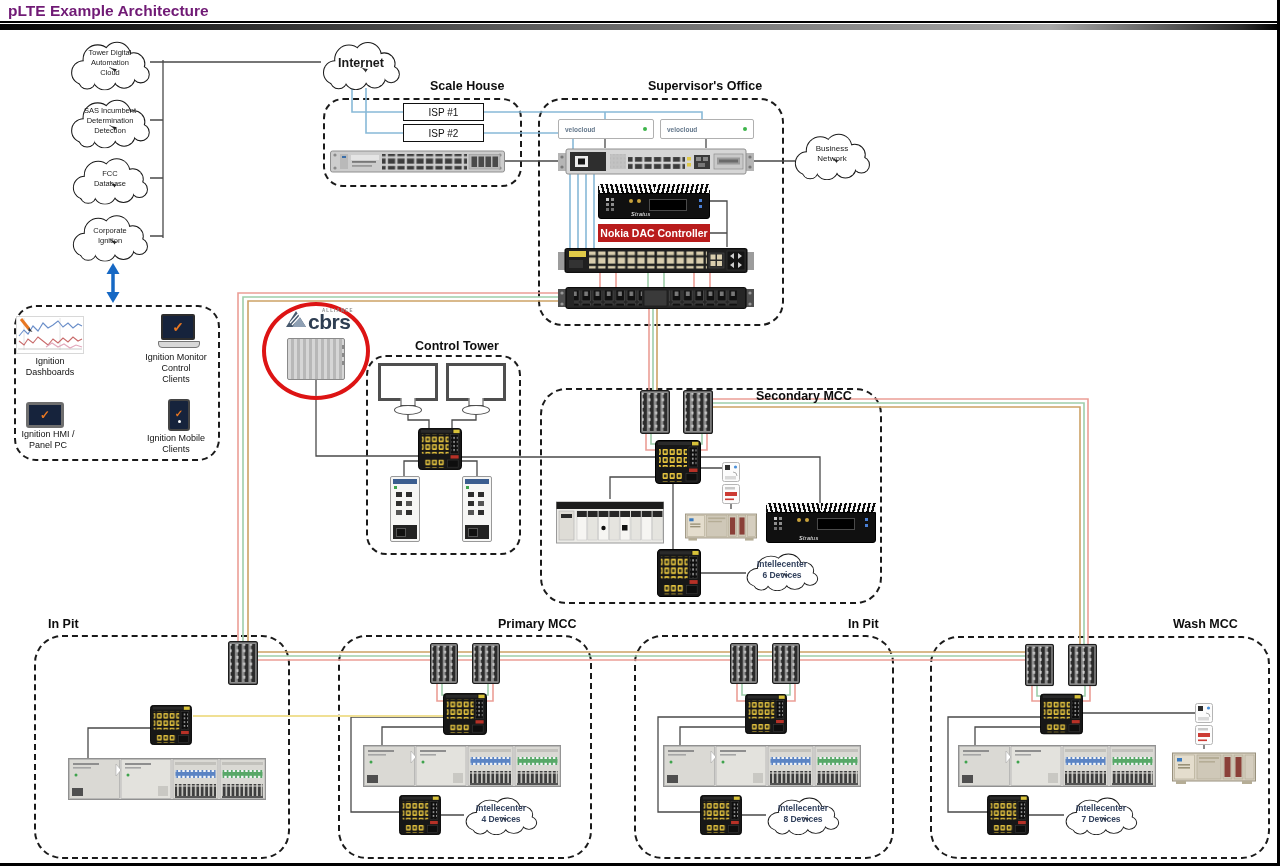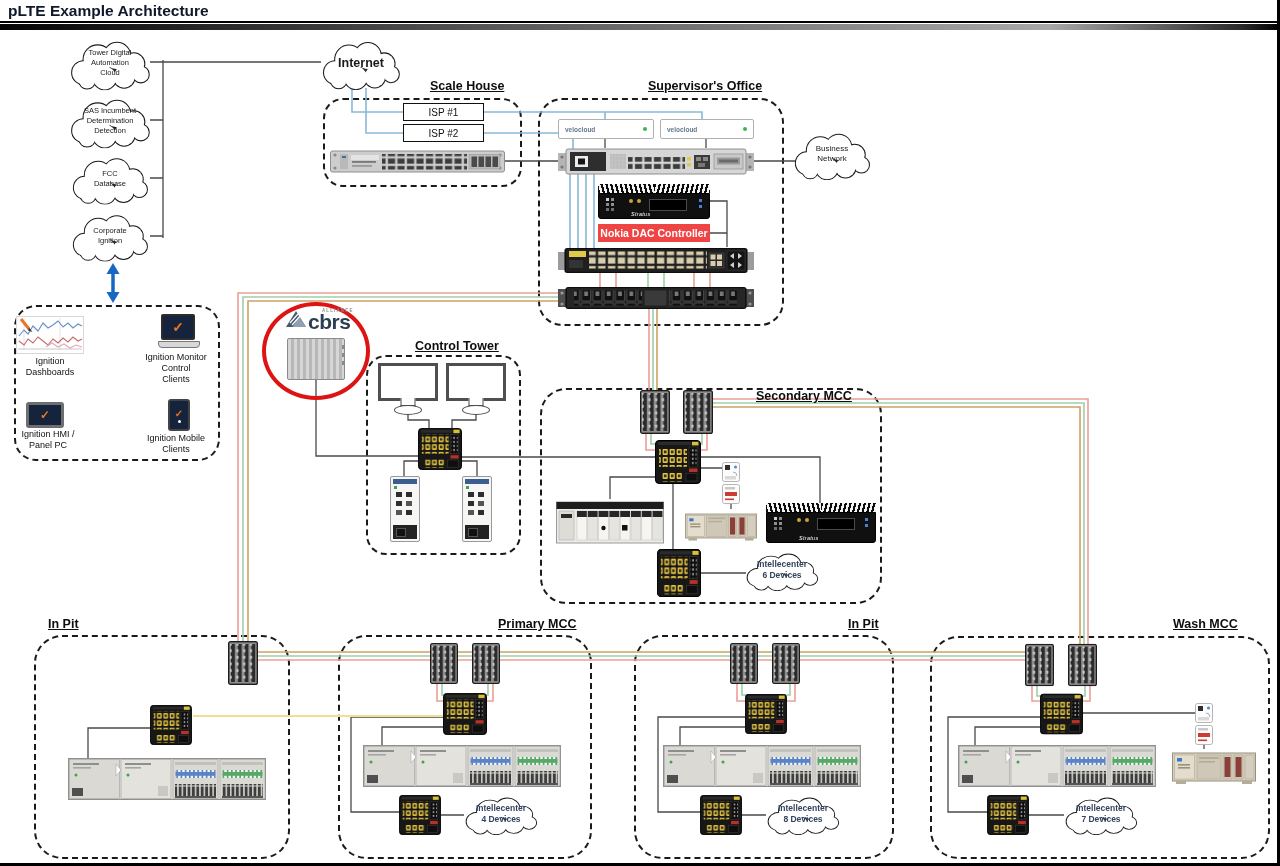--- a/index.html
+++ b/index.html
@@ -4,44 +4,44 @@
 <style>
   html,body{margin:0;padding:0;background:#fff;font-family:"Liberation Sans",sans-serif;}
   #canvas{position:relative;width:1280px;height:866px;background:#fff;overflow:hidden;box-sizing:border-box;
           border-right:3px solid #000;border-bottom:3px solid #000;}
   .abs{position:absolute;}
   .dev{position:absolute;display:block;}
   .box{position:absolute;border:2.5px dashed #1a1a1a;}
   .lbl{position:absolute;font-weight:bold;font-size:12.5px;color:#0d0d0d;white-space:nowrap;}
   .wires{position:absolute;left:0;top:0;z-index:1;}
   .z2{z-index:2;}
-  .z3{z-index:3;text-decoration:underline;}
-  
-  .title{position:absolute;left:8px;top:2px;font-size:15.5px;font-weight:bold;color:#0f172a;}
+  .z3{z-index:3;}
+  
+  .title{position:absolute;left:8px;top:2px;font-size:15.5px;font-weight:bold;color:#701a75;}
   .rule1{position:absolute;left:0;top:21px;width:1280px;height:1.5px;background:#000;}
   .rule2{position:absolute;left:0;top:24px;width:1280px;height:6px;
          background:linear-gradient(to right,#050505,#5a5a5a 40%,#a8a8a8 82%,#2a2a2a 97%,#000);}
   
   .cloud{position:absolute;z-index:2;}
   .cloud svg{position:absolute;left:0;top:0;width:100%;height:100%;}
   .cloud .ct{position:absolute;left:4%;top:8%;right:4%;bottom:8%;display:flex;align-items:center;justify-content:center;
              text-align:center;font-size:7.5px;line-height:1.3;color:#1a1a1a;white-space:pre-line;}
   .cloud .ct.big{font-size:12.5px;font-weight:bold;}
   .cloud .ct.med{font-size:8px;}
   .cloud .ct.ic{font-size:8.5px;font-weight:600;color:#33425e;line-height:1.35;}
   
   .ispbox{position:absolute;background:#fff;border:1.5px solid #111;display:flex;align-items:center;justify-content:center;
           font-size:10px;color:#111;z-index:2;}
   
   .vc{position:absolute;background:#fff;border:1px solid #b0b0b0;border-radius:2px;display:flex;align-items:center;
       padding:0 6px;box-sizing:border-box;z-index:2;}
   .vc .vtxt{font-size:6.5px;font-weight:bold;color:#64788c;}
   .vc .vdot{margin-left:auto;width:4px;height:4px;border-radius:50%;background:#3db54a;}
   
-  .dac{position:absolute;background:#ef4444;color:#fff;display:flex;align-items:center;justify-content:center;
+  .dac{position:absolute;background:#b91c1c;color:#fff;display:flex;align-items:center;justify-content:center;
        font-size:10.5px;font-weight:bold;z-index:2;}
   
   .stratus{position:absolute;z-index:2;}
   .stratus .fins{display:flex;height:9px;}
   .stratus .fl{flex:1;background:repeating-linear-gradient(75deg,#0c0c0c 0 2.2px,#f4f4f4 2.2px 4.6px);}
   .stratus .fr{flex:1;background:repeating-linear-gradient(105deg,#0c0c0c 0 2.2px,#f4f4f4 2.2px 4.6px);}
   .stratus .sbody{position:relative;height:24px;background:#101010;border:1px solid #000;border-radius:0 0 3px 3px;}
   .stratus .sled{position:absolute;left:7px;top:4px;width:2.5px;height:2.5px;background:#cfcfcf;
                  box-shadow:0 5px 0 #8f8f8f,5px 0 0 #8f8f8f,5px 5px 0 #8f8f8f,0 10px 0 #6f6f6f,5px 10px 0 #6f6f6f;}
   .stratus .sg{position:absolute;left:30px;top:5px;width:4px;height:4px;border-radius:50%;background:#c9a23c;box-shadow:8px 0 0 #c9a23c;}

